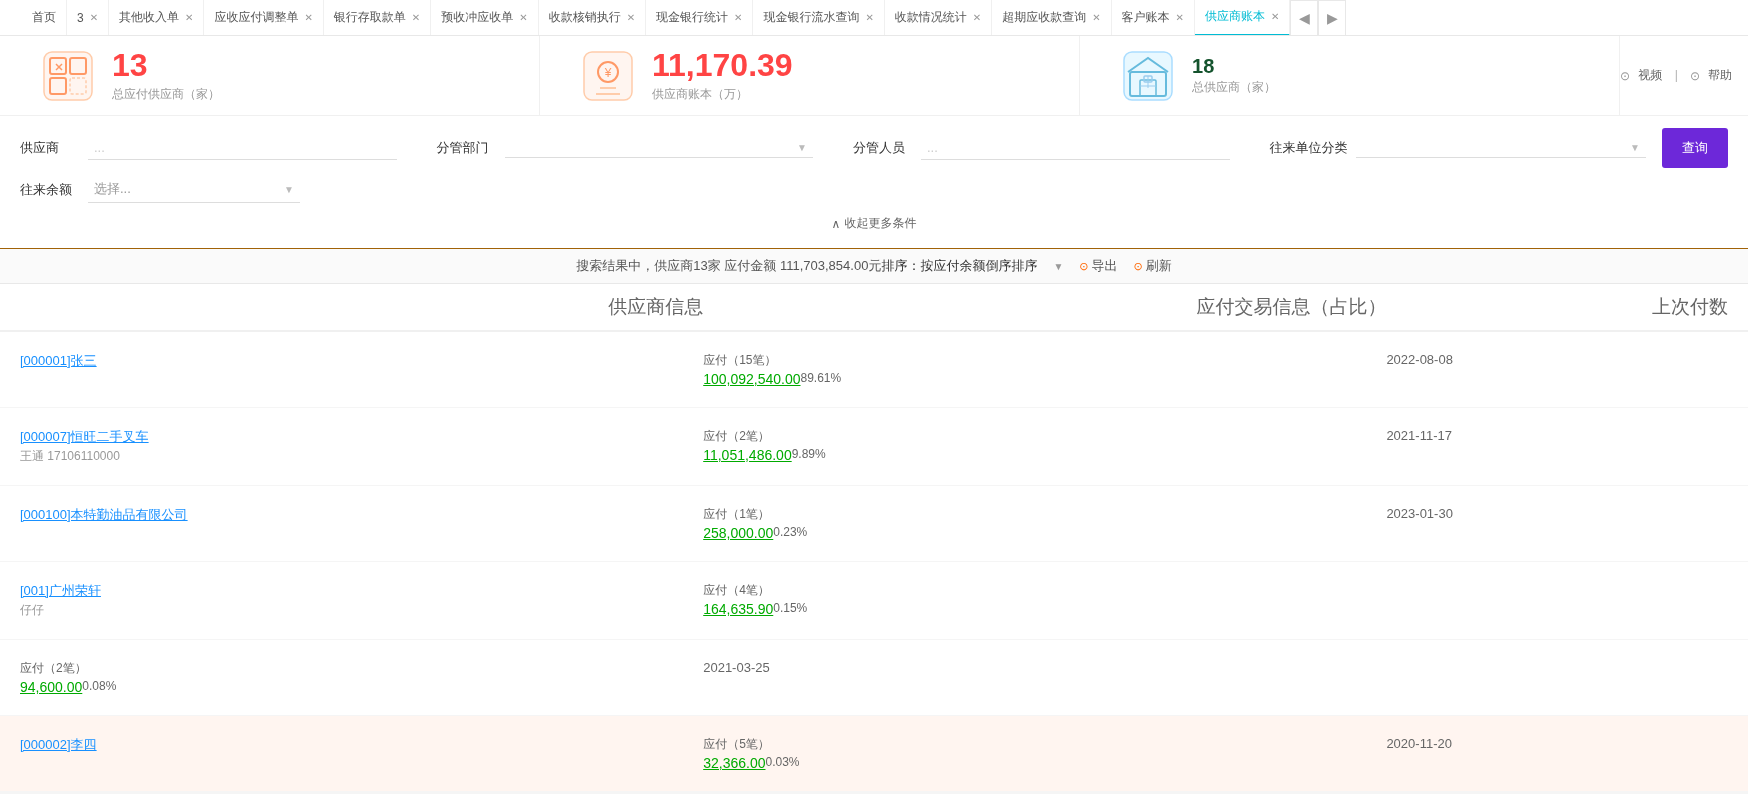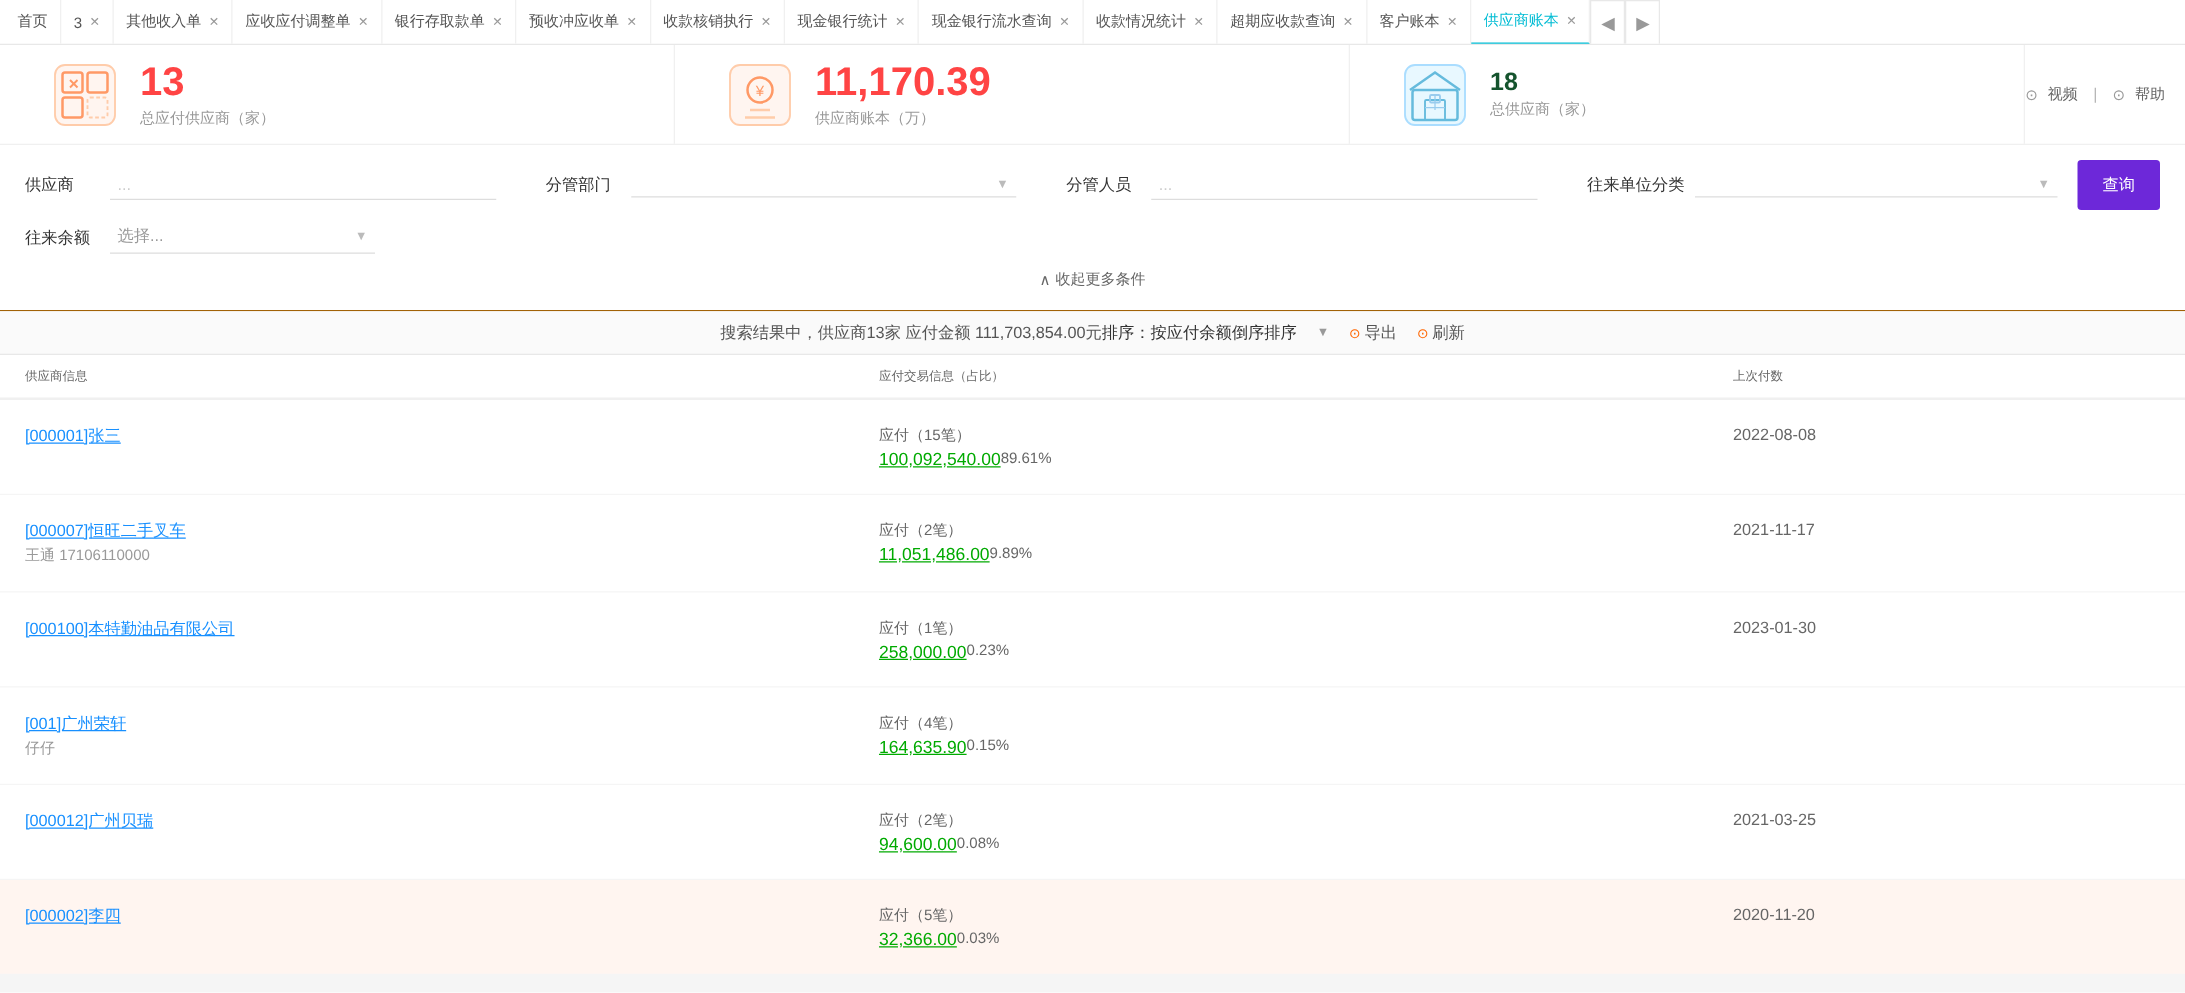--- a/index.html
+++ b/index.html
@@ -5,21 +5,21 @@
     * { margin: 0; padding: 0; box-sizing: border-box; }
     body { font-family: 'Microsoft YaHei', Arial, sans-serif; font-size: 13px; background: #f5f5f5; color: #333; overflow-x: hidden; }
 
     
     .top-nav {
       display: flex;
       align-items: center;
       background: #fff;
       border-bottom: 1px solid #e8e8e8;
       height: 36px;
-      padding: 0 4px;
+      padding: 0 22px;
       overflow: hidden;
     }
     .nav-tab {
       display: flex;
       align-items: center;
       padding: 0 10px;
       height: 36px;
       font-size: 12px;
       color: #555;
       cursor: pointer;
@@ -147,23 +147,24 @@
       margin: 0;
     }
     .table-header {
       display: grid;
       grid-template-columns: 2fr 2fr 1fr;
       padding: 10px 20px;
       border-bottom: 2px solid #f0f0f0;
       background: #fff;
     }
     .table-header-cell {
-      font-size: 10px;
+      font-size: 19px;
       color: #666;
       font-weight: normal;
+      text-align: right;
     }
     .table-row {
       display: grid;
       grid-template-columns: 2fr 2fr 1fr;
       padding: 20px 20px;
       border-bottom: 1px solid #f5f5f5;
       align-items: start;
       min-height: 60px;
     }
     .table-row.highlighted { background: #fff5f0; }
@@ -440,23 +441,20 @@
         <span class="tx-pct">0.15%</span>
       </div>
     </div>
     <div>
       <span class="last-pay"></span>
     </div>
   </div>
 
   <div class="table-row">
     <div>
-      <div class="supplier-link">[000012]广州贝瑞</div>
-    </div>
-    <div>
       <div class="tx-label">应付（2笔）</div>
       <div class="tx-row">
         <span class="tx-amount">94,600.00</span>
         <span class="tx-pct">0.08%</span>
       </div>
     </div>
     <div>
       <span class="last-pay">2021-03-25</span>
     </div>
   </div>

